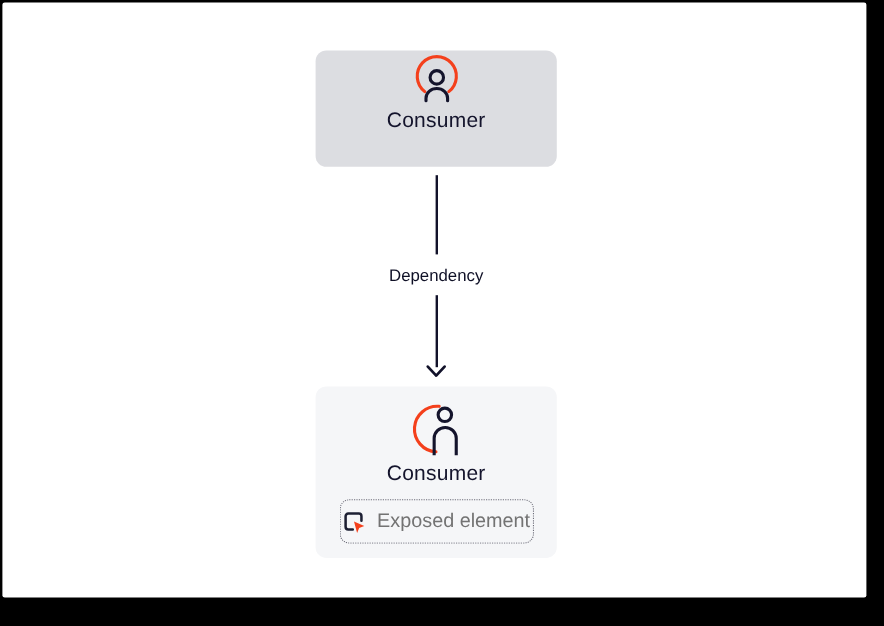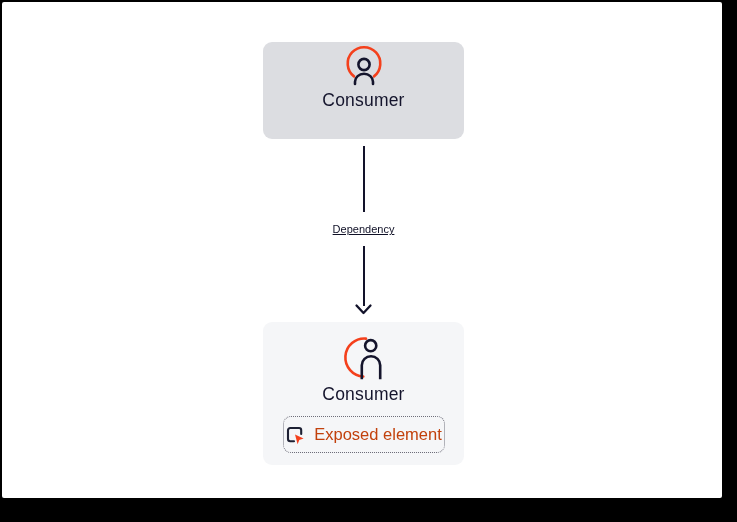--- a/index.html
+++ b/index.html
@@ -60,24 +60,23 @@
     background: #12122a;
   }
   .edge-seg1 { top: 144px; height: 66px; }
   .edge-seg2 { top: 244px; height: 60px; }
   .edge-label {
     position: absolute;
     left: 261px;
     width: 201px;
     top: 216px;
     text-align: center;
-    font-size: 11px;
+    font-size: 14px;
     line-height: 22px;
     color: #0f1026;
-    text-decoration: underline;
   }
   .arrowhead {
     position: absolute;
     left: 352px;
     top: 301px;
     width: 19px;
     height: 12px;
   }
   .badge {
     margin-top: 10px;
@@ -92,21 +91,21 @@
     gap: 9px;
     background: transparent;
   }
   .badge-icon {
     width: 20px;
     height: 20px;
     flex: 0 0 auto;
   }
   .badge-label {
     font-size: 16.5px;
-    color: #c2410c;
+    color: #737373;
     white-space: nowrap;
   }
 </style>
 </head>
 <body>
 
 <div class="canvas">
 
   <div class="node node-consumer">
     <svg class="node-icon" viewBox="0 0 44 44">

